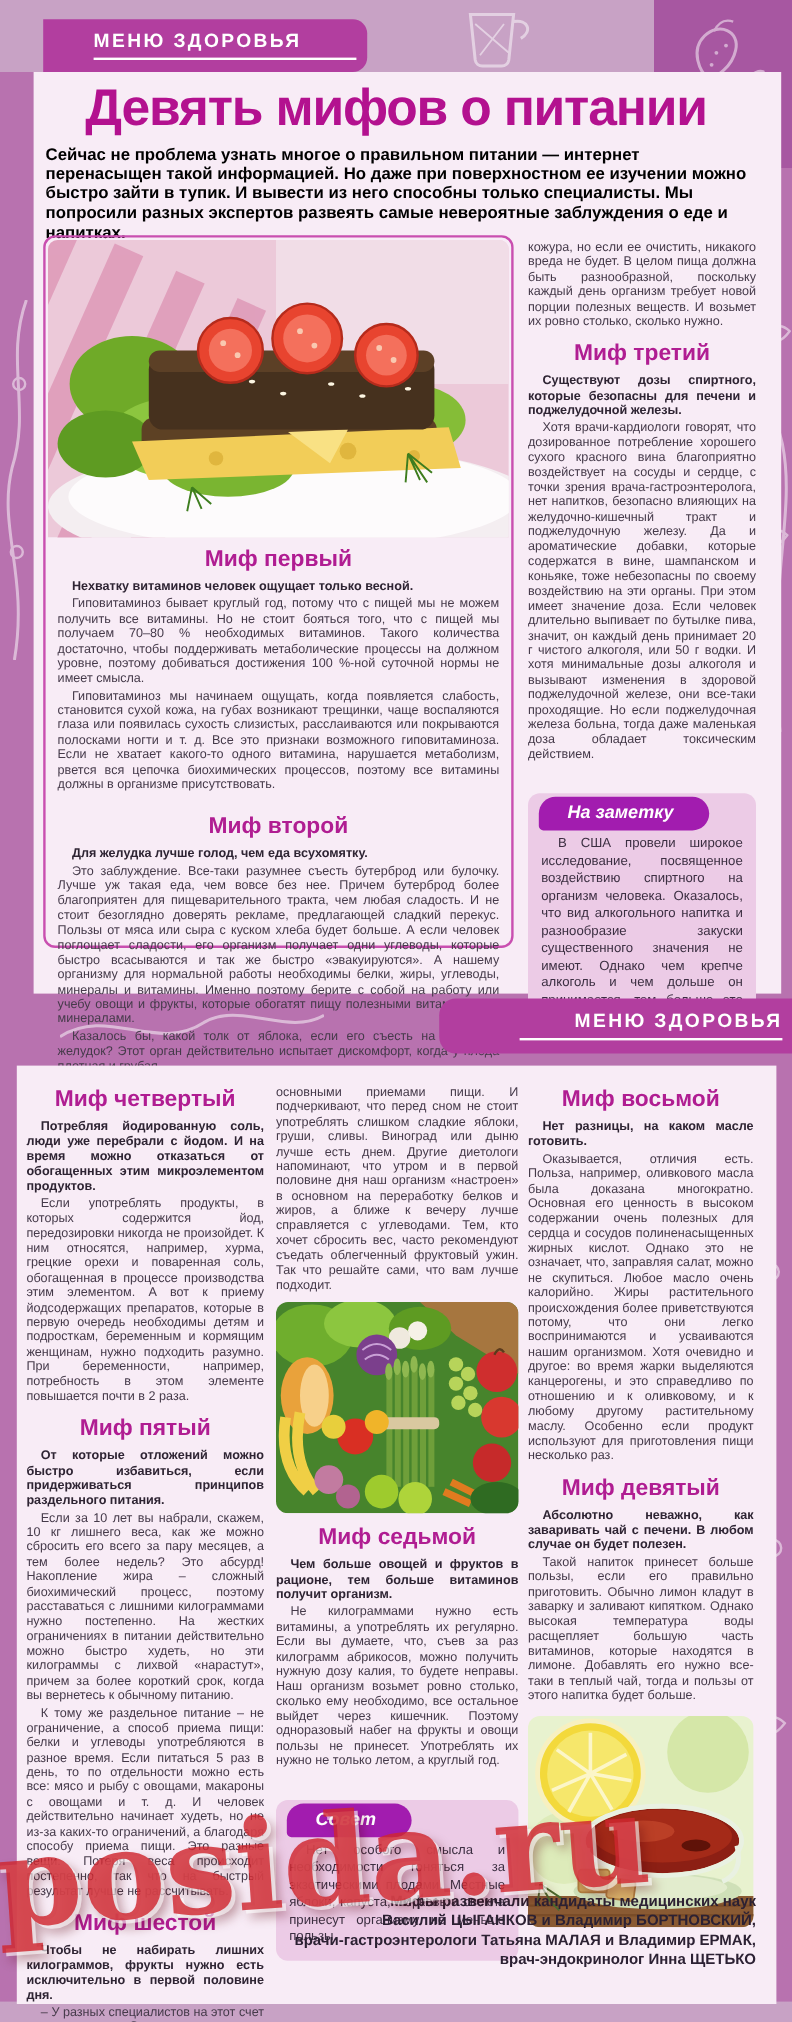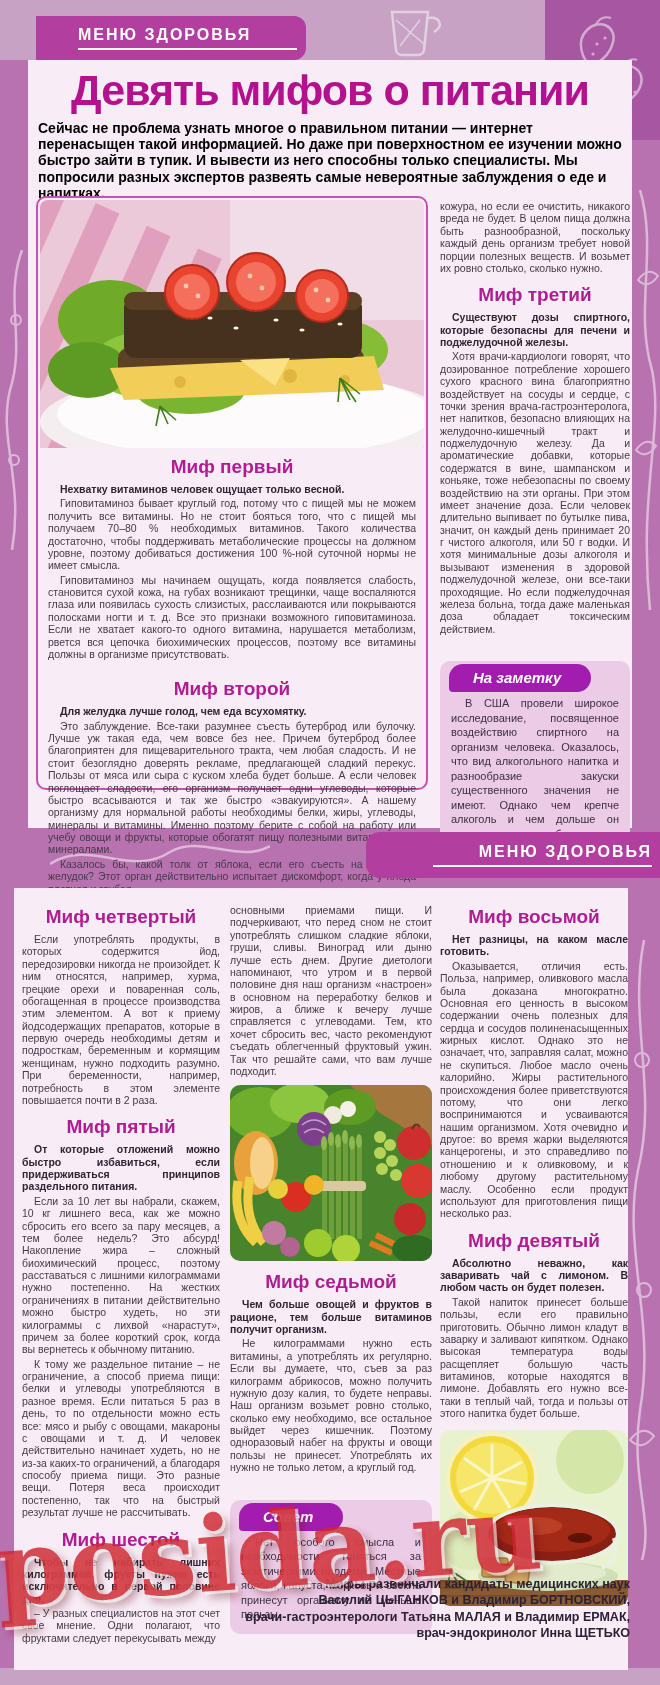--- a/index.html
+++ b/index.html
@@ -14,21 +14,21 @@
   
   .hdr{position:absolute;background:#b23e9f;display:flex;align-items:center;margin-left:36px;}
   .hdr-top{left:0;top:16px;width:270px;height:44px;border-radius:0 12px 12px 0;padding-left:42px;box-sizing:border-box;}
   .hdr-bottom{left:330px;top:832px;width:330px;height:46px;border-radius:14px 0 0 14px;
               justify-content:flex-end;padding-right:44px;box-sizing:border-box;}
   .hdr-label{color:#fff;font-weight:bold;font-size:16px;letter-spacing:2px;
              border-bottom:2px solid #fff;padding-bottom:4px;}
   .hdr-top .hdr-label{padding-right:46px;}
   .hdr-bottom .hdr-label{padding-left:46px;}
   
-  .panel{position:absolute;background:#f8ecf6;}
+  .panel{position:absolute;background:#f8ecf6;padding-left:19px;}
   .panel-top{left:28px;top:60px;width:604px;height:768px;}
   .panel-bottom{left:14px;top:888px;width:614px;height:782px;}
   .title{position:absolute;left:4px;top:6px;width:596px;margin:0;text-align:center;
          font-size:43px;font-weight:bold;letter-spacing:-1px;color:#b3118f;}
   .intro{position:absolute;left:10px;top:60px;width:588px;margin:0;
          font-size:14px;font-weight:bold;line-height:1.16;color:#000000;text-align:left;}
   
   .framed-box{position:absolute;left:8px;top:136px;width:392px;height:594px;box-sizing:border-box;
               border:2px solid #c94fb0;border-radius:10px;}
   .photo{overflow:hidden;border-radius:9px;display:block;}
@@ -202,20 +202,21 @@
   </div>
 
   <div class="hdr hdr-bottom">
     <span class="hdr-label">МЕНЮ ЗДОРОВЬЯ</span>
   </div>
 
   <div class="panel panel-bottom">
 
     <div class="bcol bcol1">
       <h2 class="myth-h">Миф четвертый</h2>
+      <p class="lead">Потребляя йодированную соль, люди уже перебрали с йодом. И на время можно отказаться от обогащенных этим микроэлементом продуктов.</p>
       <p class="body">Если употреблять продукты, в которых содержится йод, передозировки никогда не произойдет. К ним относятся, например, хурма, грецкие орехи и поваренная соль, обогащенная в процессе производства этим элементом. А вот к приему йодсодержащих препаратов, которые в первую очередь необходимы детям и подросткам, беременным и кормящим женщинам, нужно подходить разумно. При беременности, например, потребность в этом элементе повышается почти в 2 раза.</p>
       <h2 class="myth-h">Миф пятый</h2>
       <p class="lead">От которые отложений можно быстро избавиться, если придерживаться принципов раздельного питания.</p>
       <p class="body">Если за 10 лет вы набрали, скажем, 10 кг лишнего веса, как же можно сбросить его всего за пару месяцев, а тем более недель? Это абсурд! Накопление жира – сложный биохимический процесс, поэтому расставаться с лишними килограммами нужно постепенно. На жестких ограничениях в питании действительно можно быстро худеть, но эти килограммы с лихвой «нарастут», причем за более короткий срок, когда вы вернетесь к обычному питанию.</p>
       <p class="body">К тому же раздельное питание – не ограничение, а способ приема пищи: белки и углеводы употребляются в разное время. Если питаться 5 раз в день, то по отдельности можно есть все: мясо и рыбу с овощами, макароны с овощами и т. д. И человек действительно начинает худеть, но не из-за каких-то ограничений, а благодаря способу приема пищи. Это разные вещи. Потеря веса происходит постепенно, так что на быстрый результат лучше не рассчитывать.</p>
       <h2 class="myth-h">Миф шестой</h2>
       <p class="lead">Чтобы не набирать лишних килограммов, фрукты нужно есть исключительно в первой половине дня.</p>
       <p class="body">– У разных специалистов на этот счет свое мнение. Одни полагают, что фруктами следует перекусывать между</p>
     </div>
 
@@ -283,21 +284,21 @@
         <span class="pill">Совет</span>
         <p>Нет особого смысла и необходимости гоняться за экзотическими плодами. Местные яблоки, капуста, морковь и свекла принесут организму не меньше пользы.</p>
       </div>
     </div>
 
     <div class="bcol bcol3">
       <h2 class="myth-h">Миф восьмой</h2>
       <p class="lead">Нет разницы, на каком масле готовить.</p>
       <p class="body">Оказывается, отличия есть. Польза, например, оливкового масла была доказана многократно. Основная его ценность в высоком содержании очень полезных для сердца и сосудов полиненасыщенных жирных кислот. Однако это не означает, что, заправляя салат, можно не скупиться. Любое масло очень калорийно. Жиры растительного происхождения более приветствуются потому, что они легко воспринимаются и усваиваются нашим организмом. Хотя очевидно и другое: во время жарки выделяются канцерогены, и это справедливо по отношению и к оливковому, и к любому другому растительному маслу. Особенно если продукт используют для приготовления пищи несколько раз.</p>
       <h2 class="myth-h">Миф девятый</h2>
-      <p class="lead">Абсолютно неважно, как заваривать чай с лимоном. В любом часть он будет полезен.</p>
+      <p class="lead">Абсолютно неважно, как заваривать чай с печени. В любом случае он будет полезен.</p>
       <p class="body">Такой напиток принесет больше пользы, если его правильно приготовить. Обычно лимон кладут в заварку и заливают кипятком. Однако высокая температура воды расщепляет большую часть витаминов, которые находятся в лимоне. Добавлять его нужно все-таки в теплый чай, тогда и пользы от этого напитка будет больше.</p>
 
       <svg class="photo photo-tea" viewBox="0 0 188 176" preserveAspectRatio="none">
         <rect width="188" height="176" fill="#e8f2cf"></rect>
         <circle cx="150" cy="30" r="34" fill="#cfe49e" opacity=".8"></circle>
         <circle cx="30" cy="110" r="30" fill="#d8e8b0" opacity=".7"></circle>
         <rect x="0" y="150" width="188" height="26" fill="#8a5a33"></rect>
         <path d="M0 158 h188 M0 166 h188" stroke="#7a4c28" stroke-width="2"></path>
         <ellipse cx="108" cy="146" rx="70" ry="15" fill="#cfe0b8"></ellipse>
         <ellipse cx="108" cy="143" rx="58" ry="11" fill="#e2eccd"></ellipse>

